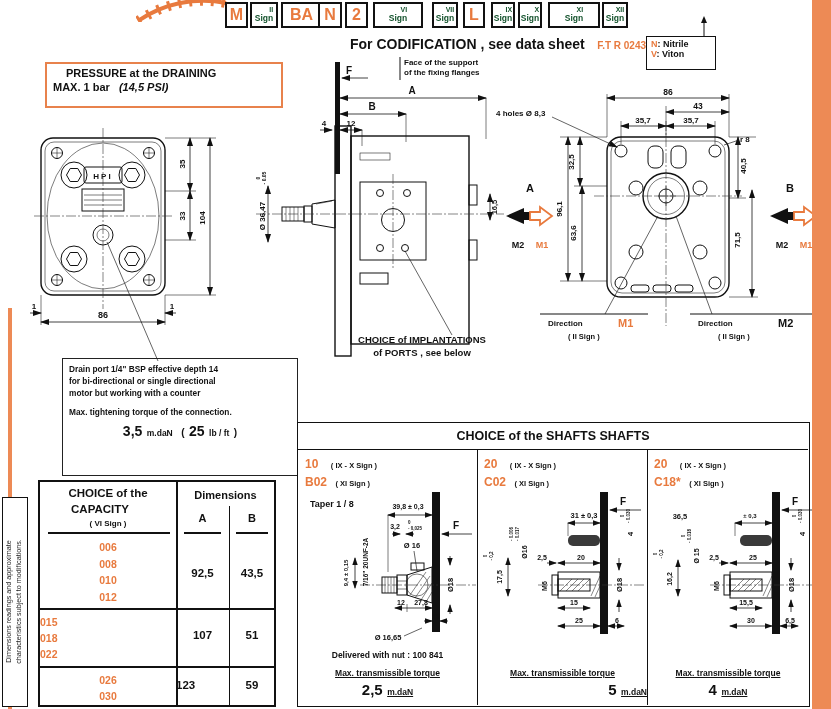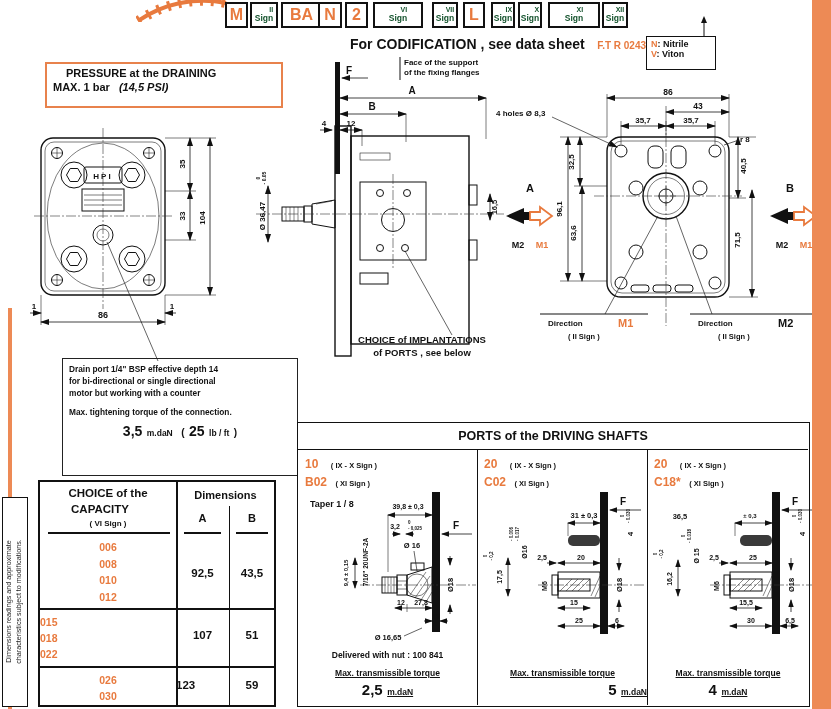--- a/index.html
+++ b/index.html
@@ -404,21 +404,21 @@
     <div class="abs b" style="left:189px;top:147px;width:46px;text-align:center;font-size:11.5px;">51</div>
     <div class="abs b or" style="left:0;top:191px;width:136px;text-align:center;font-size:10.5px;line-height:15.5px;">
       <div>026</div>
       <div>030</div>
     </div>
     <div class="abs b" style="left:136px;top:197px;width:53px;text-align:left;font-size:11.5px;">123</div>
     <div class="abs b" style="left:189px;top:197px;width:46px;text-align:center;font-size:11.5px;">59</div>
   </div>
 
   <div class="abs" style="left:297px;top:422px;width:513px;height:285px;border:1.5px solid #111;box-sizing:border-box;">
-    <div class="abs b" style="left:0;top:6px;width:510px;text-align:center;font-size:12.5px;">PORTS  of  the  DRIVING  SHAFTS</div>
+    <div class="abs b" style="left:0;top:6px;width:510px;text-align:center;font-size:12.5px;">CHOICE  of  the  SHAFTS  SHAFTS</div>
     <div class="abs hline" style="left:0;top:26px;width:510px;height:1.2px;"></div>
     <div class="abs vline" style="left:179px;top:26px;width:1.2px;height:256px;"></div>
     <div class="abs vline" style="left:349px;top:26px;width:1.2px;height:256px;"></div>
 
     <div class="abs" style="left:7px;top:31px;">
       <div><span class="b or" style="font-size:12px;">10</span>
            <span class="b" style="font-size:7.5px;margin-left:8px;">( IX - X Sign )</span></div>
       <div><span class="b or" style="font-size:12px;">B02</span>
            <span class="b" style="font-size:7.5px;margin-left:4px;">( XI Sign )</span></div>
     </div>

